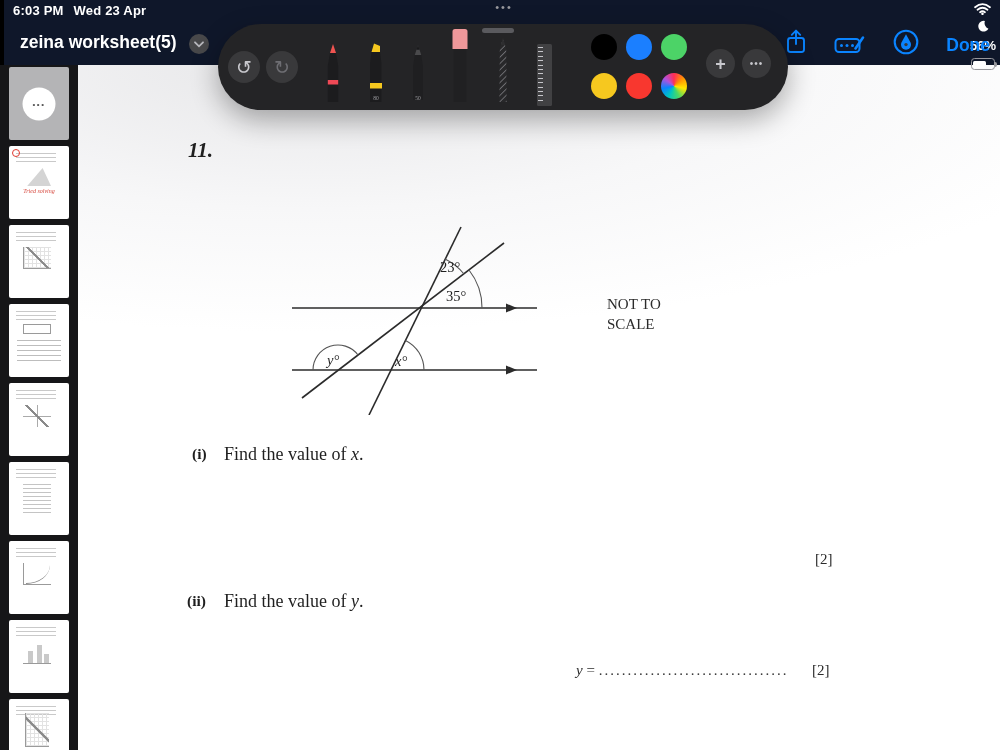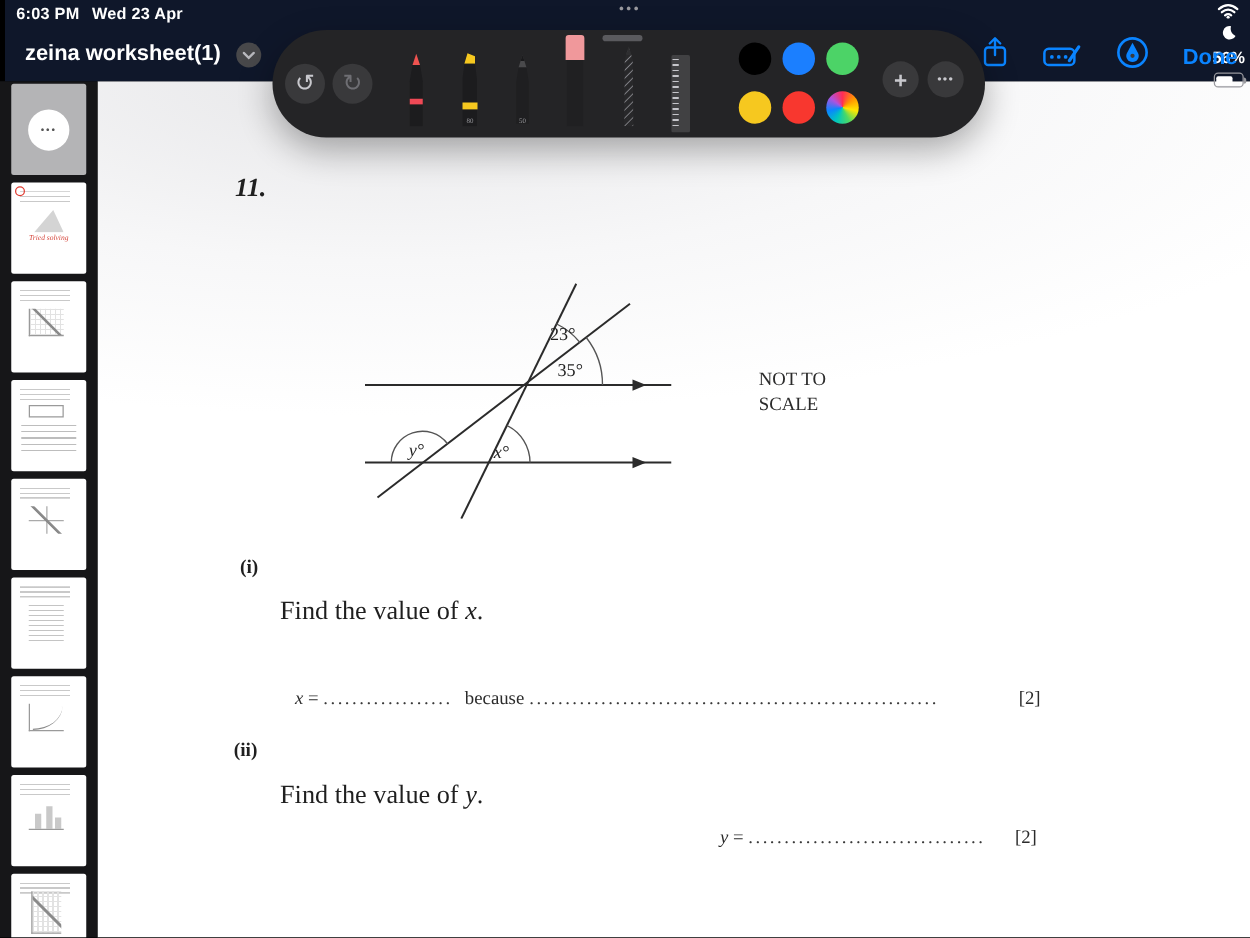--- a/index.html
+++ b/index.html
@@ -89,21 +89,21 @@
 
   
   .page { position:absolute; left:78px; top:65px; right:0; bottom:0;
           background:radial-gradient(140% 60% at 25% 0%, #e7e7e9 0%, #f7f7f8 35%, #ffffff 65%); z-index:0; }
   .doc-layer { position:absolute; left:0; top:0; width:792px; height:750px; z-index:3; pointer-events:none;
                font-family:"Liberation Serif", serif; color:#1f1f1f; }
   .doc-layer > * { pointer-events:auto; }
   .q-number { position:absolute; left:188px; top:138px; font-size:21px; font-weight:700; font-style:italic; }
   .q-intro  { position:absolute; left:192px; top:192px; font-size:15.5px; }
   .nts { position:absolute; left:607px; top:294px; font-size:15px; line-height:20px; color:#2b2b2b; }
-  .part { position:absolute; font-size:21px; line-height:19px;margin-top:34px; }
+  .part { position:absolute; font-size:18px; line-height:19px; }
   .part-label { position:absolute; font-weight:700; font-size:15.5px; }
   .ans-line { position:absolute; font-size:15px; color:#2b2b2b; white-space:nowrap; }
   .dots { letter-spacing:2px; color:#3a3a3a; }
   .var { font-style:italic; }
   .marks { position:absolute; font-size:15px; color:#2b2b2b; }
   svg text { font-family:"Liberation Serif", serif; }
 </style>
 </head>
 <body>
 
@@ -168,21 +168,21 @@
         <svg width="13" height="13" viewBox="0 0 14 14">
           <path d="M9.6,1 A5.8,5.8 0 1 0 13.4,9.4 A6.6,6.6 0 0 1 9.6,1 Z" fill="#fff"></path>
         </svg>
         <span class="pct">56%</span>
         <span class="battery">
             <span class="fill"></span>
           </span>
       </div>
     </div>
 
-    <div class="doc-title">zeina worksheet(1)</div>
+    <div class="doc-title">zeina worksheet(5)</div>
     <div class="title-chevron">
       <svg width="10" height="7" viewBox="0 0 10 7">
         <path d="M1,1.3 L5,5.3 L9,1.3" stroke="#b8b8bd" stroke-width="1.8" fill="none" stroke-linecap="round"></path>
       </svg>
     </div>
 
     <div class="nav-right">
       <svg width="24" height="28" viewBox="0 0 24 28">
         <rect x="4" y="10" width="16" height="14" rx="2.5" stroke="#0a84ff" stroke-width="1.9" fill="none"></rect>
         <path d="M12,16 V3 M7.8,6.8 L12,2.6 L16.2,6.8" stroke="#0a84ff" stroke-width="1.9" fill="none" stroke-linecap="round" stroke-linejoin="round"></path>
@@ -292,24 +292,20 @@
     <div class="nts">
       <div>NOT TO</div>
       <div>SCALE</div>
     </div>
 
     <div class="part-label" style="left:192px;top:445px">(i)</div>
     <div class="part" style="left:224px;top:445px">
       <div><span>Find the value of </span><span class="var">x</span><span>.</span></div>
     </div>
 
-    <div class="ans-line" style="left:236px;top:551px">
-      <span class="var">x</span><span> = </span><span class="dots">..................</span>
-      <span style="margin:0 4px 0 6px">because</span><span class="dots">.........................................................</span>
-    </div>
     <div class="marks" style="left:815px;top:551px">[2]</div>
 
     <div class="part-label" style="left:187px;top:592px">(ii)</div>
     <div class="part" style="left:224px;top:592px">
       <span>Find the value of </span><span class="var">y</span><span>.</span>
     </div>
 
     <div class="ans-line" style="left:576px;top:662px">
       <span class="var">y</span><span> = </span><span class="dots">.................................</span>
     </div>

